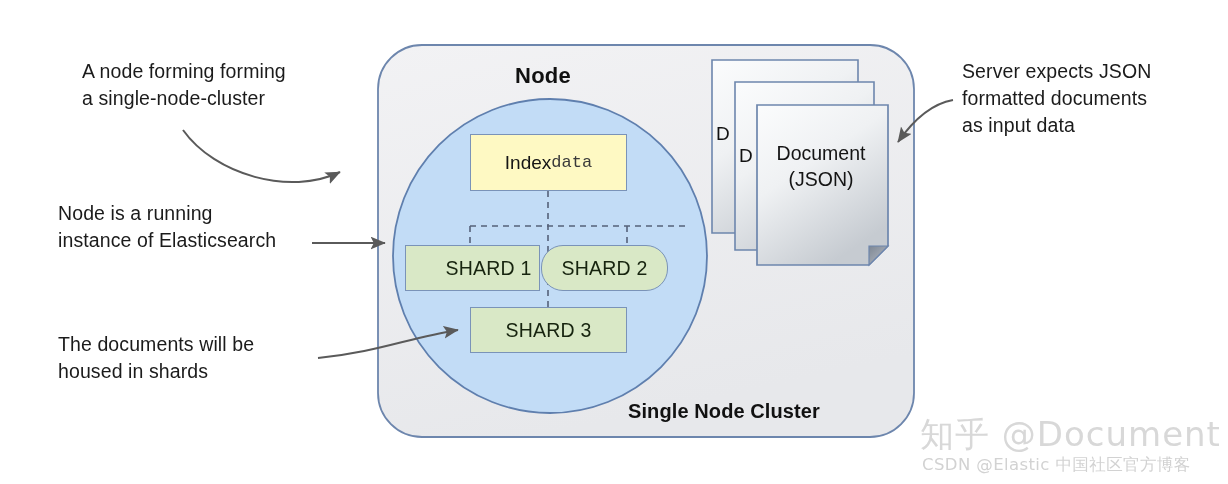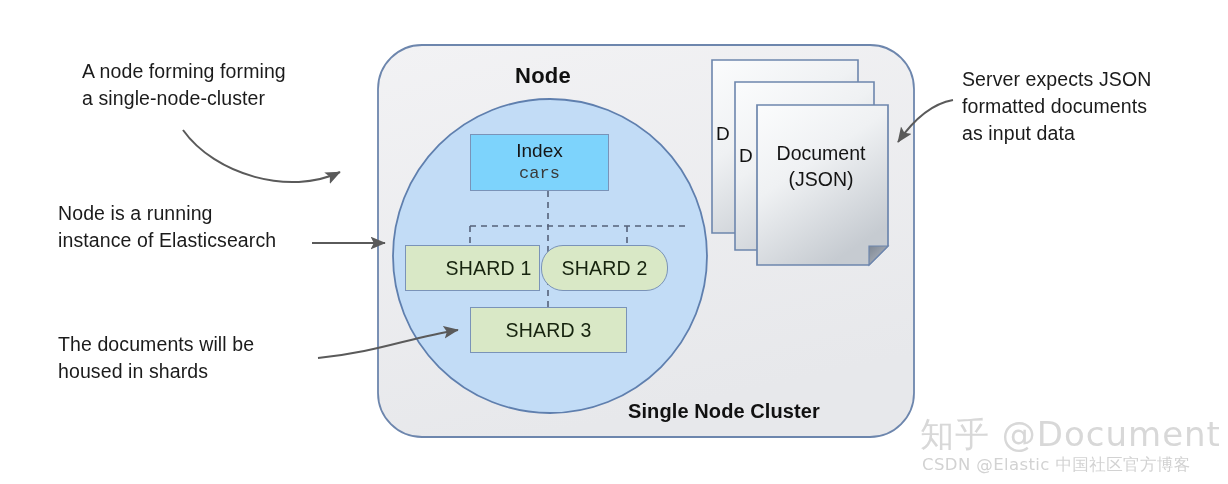--- a/index.html
+++ b/index.html
@@ -32,21 +32,21 @@
     position: absolute;
     color: #1b1b1b;
     font-size: 19.5px;
     line-height: 27px;
     white-space: pre-line;
     letter-spacing: 0.1px;
   }
   #annot-node-forming { left: 58px; top: 58px; width: 310px; margin-left: 24px; }
   #annot-node-running { left: 58px; top: 200px; width: 300px; }
   #annot-docs-housed  { left: 58px; top: 331px; width: 300px; }
-  #annot-server-json  { left: 962px; top: 58px; width: 250px; margin-top: 8px; }
+  #annot-server-json  { left: 962px; top: 58px; width: 250px; }
 
   
   #node-label {
     position: absolute;
     left: 443px;
     top: 63px;
     width: 200px;
     text-align: center;
     font-size: 22px;
     font-weight: bold;
@@ -63,27 +63,27 @@
     font-weight: bold;
     color: #111111;
     letter-spacing: 0.1px;
   }
 
   
   #index-box {
     position: absolute;
     left: 470px;
     top: 134px;
-    width: 139px;
+    width: 157px;
     height: 57px;
-    background: #7dd3fc;
+    background: #fef9c3;
     border: 1.6px solid #7a93b8;
     box-sizing: border-box;
     display: flex;
-    flex-direction: column;
+    flex-direction: row;
     align-items: center;
     justify-content: center;
   }
   #index-box .idx-title {
     font-size: 19px;
     color: #151515;
     line-height: 22px;
   }
   #index-box .idx-name {
     font-family: "Liberation Mono", "DejaVu Sans Mono", monospace;
@@ -240,21 +240,21 @@
   <div class="annot" id="annot-server-json">Server expects JSON
 formatted documents
 as input data</div>
 
   <div id="node-label">Node</div>
 
   <div id="cluster-label">Single Node Cluster</div>
 
   <div id="index-box">
     <div class="idx-title">Index</div>
-    <div class="idx-name">cars</div>
+    <div class="idx-name">data</div>
   </div>
 
   <div class="shard-box" id="shard-1">SHARD 1</div>
 
   <div class="shard-box" id="shard-2">SHARD 2</div>
 
   <div class="shard-box" id="shard-3">SHARD 3</div>
 
   <div class="doc-back-letter" id="doc-letter-1">D</div>
 

